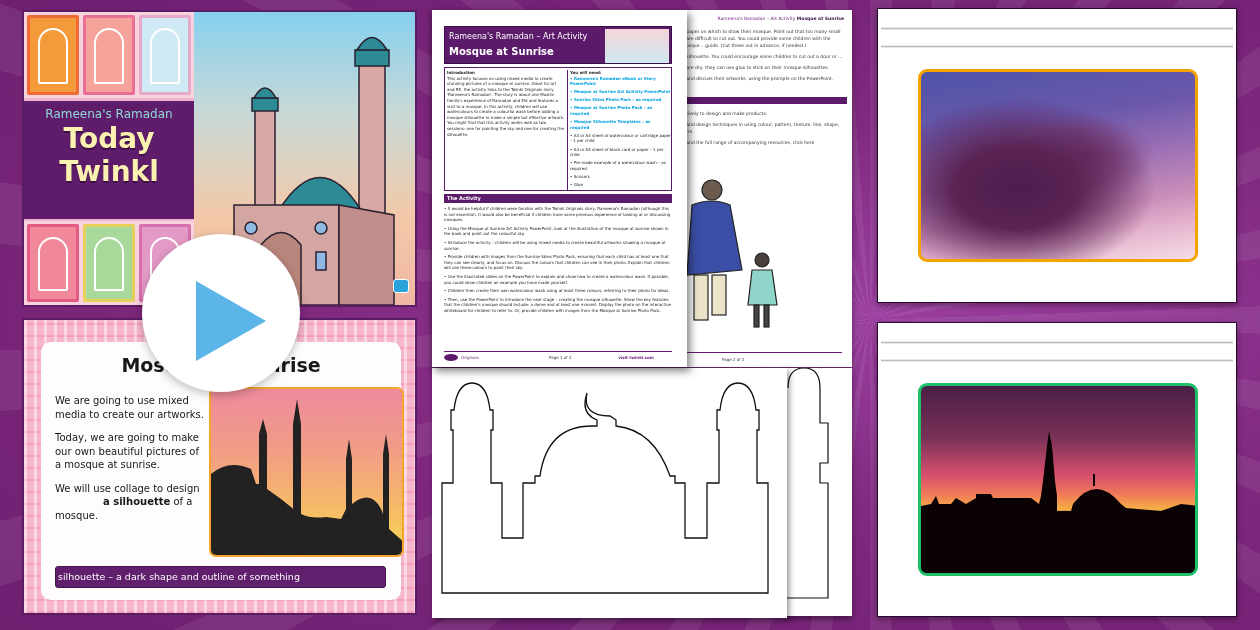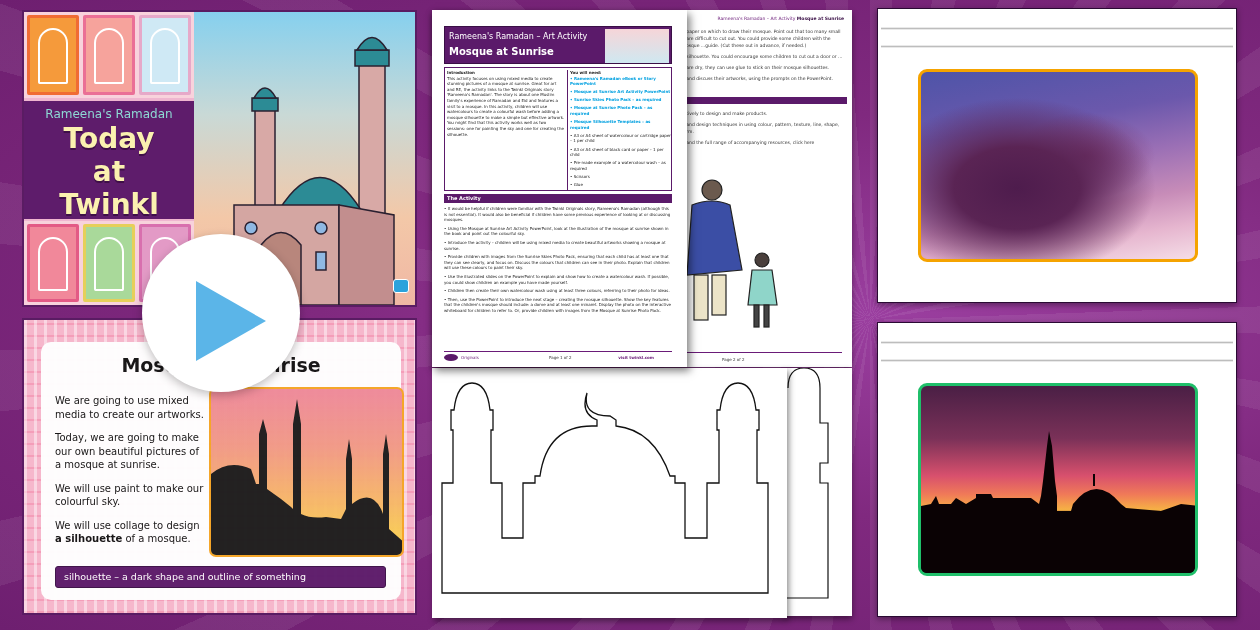--- a/index.html
+++ b/index.html
@@ -55,30 +55,30 @@
       repeating-linear-gradient(90deg, rgba(255,255,255,0.45) 0 3px, transparent 3px 10px),
       repeating-linear-gradient(0deg, rgba(240,110,150,0.35) 0 2px, transparent 2px 12px);
   }
   .content-card {
     position: absolute; left: 17px; top: 22px; width: 360px; height: 258px;
     background: #fff; border-radius: 10px; opacity: 0.96;
   }
   .slide-heading { position: absolute; left: 0; right: 0; top: 12px; text-align: center; font-size: 19px; font-weight: bold; color: #111; }
   .slide-text { position: absolute; left: 14px; top: 52px; width: 150px; font-size: 10px; line-height: 13.5px; color: #111; }
   .slide-text p { margin-bottom: 10px; }
-  .slide-text b { font-weight: bold; }
+  .slide-text b { font-weight: bold; margin-left: 48px; }
   .sunset-img {
     position: absolute; left: 168px; top: 45px; width: 195px; height: 170px;
     border: 2px solid #f5a623; border-radius: 7px; overflow: hidden;
     background: linear-gradient(180deg, #ee8a9a 0%, #f19a86 35%, #f6b56a 65%, #fbd94c 100%);
   }
   .definition-bar {
     position: absolute; left: 14px; top: 224px; width: 331px; height: 22px;
     background: #5b1a6a; border-radius: 3px; border: 1px solid #3a0f46;
-    color: #fff; font-size: 9.5px; line-height: 20px; padding-left: 8px;
+    color: #fff; font-size: 9.5px; line-height: 20px; padding-left: 2px;
   }
 
   
   .play-button {
     position: absolute; left: 142px; top: 234px; width: 158px; height: 158px;
     border-radius: 50%; background: #fff;
     box-shadow: 0 3px 10px rgba(0,0,0,0.25);
     cursor: pointer;
   }
   .play-button .triangle {
@@ -171,21 +171,20 @@
 
 <div class="title-slide">
   <div class="rugs top">
     <div class="rug r1"></div>
     <div class="rug r2"></div>
     <div class="rug r3"></div>
   </div>
   <div class="title-band">
     <span class="sub">Rameena's Ramadan</span>
     <span class="main">Today</span>
-    <span class="main">at</span>
     <span class="main">Twinkl</span>
   </div>
   <div class="rugs bottom">
     <div class="rug r4"></div>
     <div class="rug r5"></div>
     <div class="rug r6"></div>
   </div>
   <svg class="mosque-art" viewBox="0 0 210 290">
     <g stroke="#2a2030" stroke-width="1.5">
 
@@ -210,21 +209,20 @@
   <div class="tw-badge"></div>
 </div>
 
 <div class="content-slide">
   <div class="frame-pattern"></div>
   <div class="content-card">
     <div class="slide-heading">Mosque at Sunrise</div>
     <div class="slide-text">
       <p>We are going to use mixed media to create our artworks.</p>
       <p>Today, we are going to make our own beautiful pictures of a mosque at sunrise.</p>
-      <p>We will use paint to make our colourful sky.</p>
       <p><span>We will use collage to design</span> <b>a silhouette</b><span> of a mosque.</span></p>
     </div>
     <div class="sunset-img">
       <svg viewBox="0 0 195 170" width="195" height="170">
         <path d="M0 85 Q18 70 40 80 L45 95 L48 95 L48 45 L52 30 L56 45 L56 100 L70 110 L80 118 L82 120 L82 35 L86 10 L90 35 L90 125 Q100 130 115 128 L130 130 L135 120 L135 70 L138 50 L141 70 L141 115 Q160 100 170 120 L172 125 L172 65 L175 45 L178 65 L178 140 L195 155 L195 170 L0 170 Z" fill="#1b1b1b"></path>
       </svg>
     </div>
     <div class="definition-bar">silhouette – a dark shape and outline of something</div>
   </div>
 </div>

